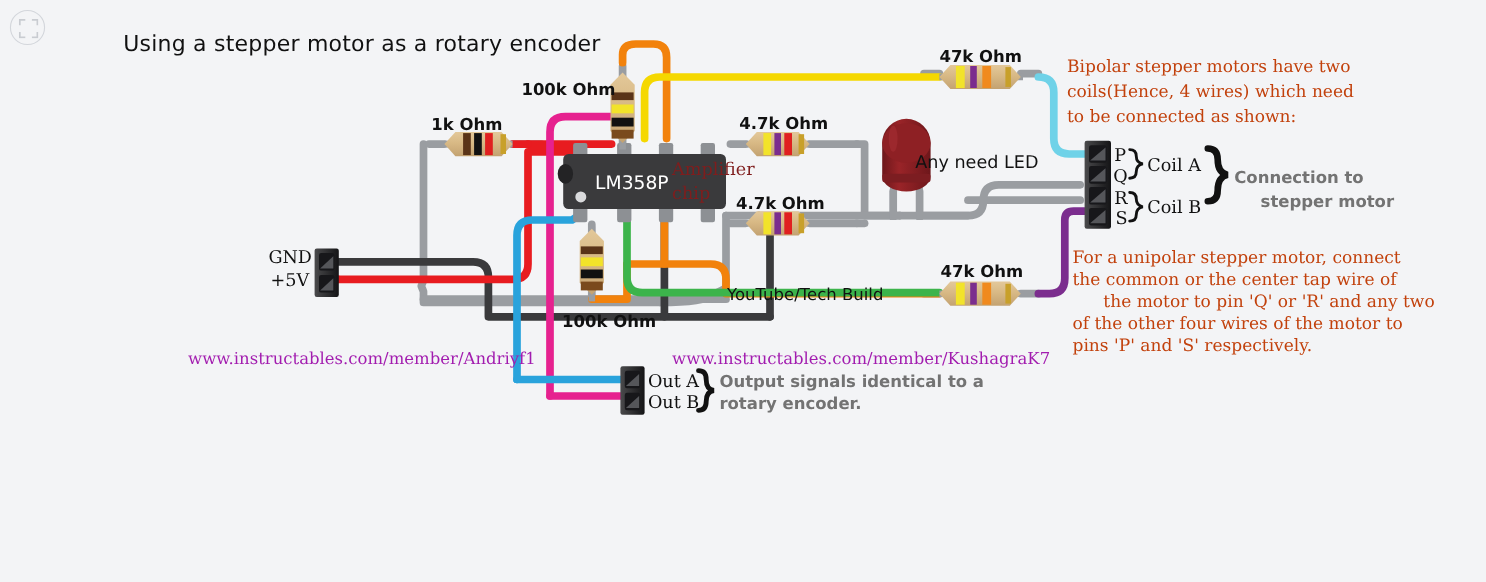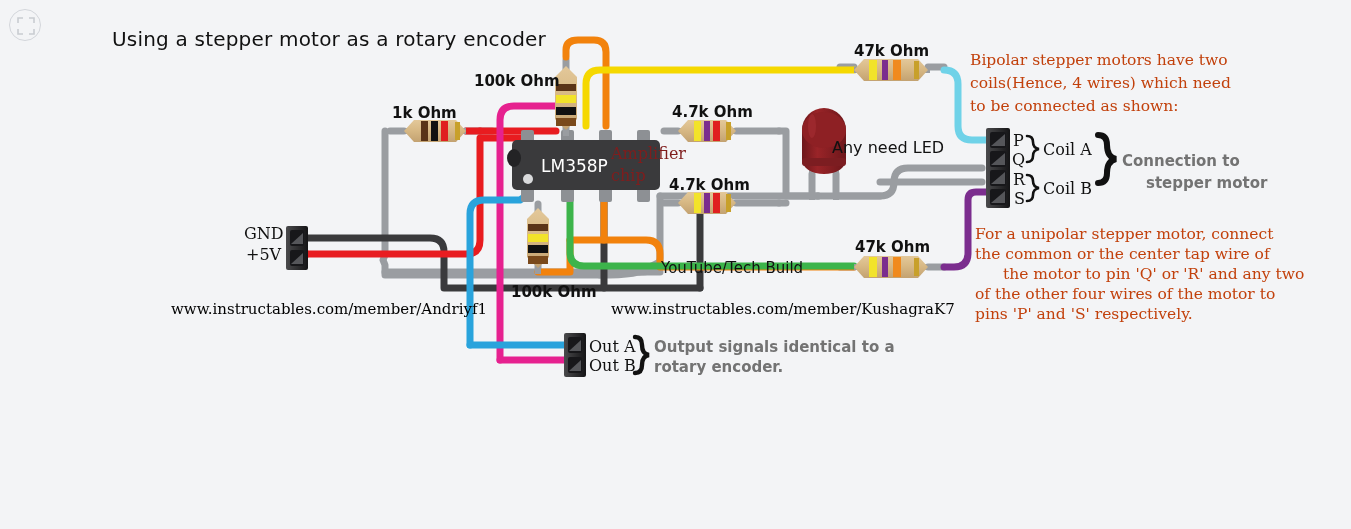--- a/index.html
+++ b/index.html
@@ -13,21 +13,21 @@
   #stage{position:absolute;left:0;top:0;width:1351px;height:529px;}
   svg#board{position:absolute;left:0;top:0;width:1351px;height:529px;}
 
   .lbl{position:absolute;white-space:pre;}
 
   .r-label{font-family:"DejaVu Sans", sans-serif;font-weight:bold;font-size:15px;color:#111;}
   .note{font-family:"DejaVu Serif", serif;font-size:15.5px;color:#c2410c;line-height:20px;}
   .note-b{font-family:"DejaVu Sans", sans-serif;font-weight:bold;font-size:15px;color:#737373;line-height:20px;}
   .pin-lab{font-family:"DejaVu Serif", serif;font-size:16px;color:#111;}
   .small-serif{font-family:"DejaVu Serif", serif;font-size:15px;color:#7f1d1d;}
-  .url{font-family:"DejaVu Serif", serif;font-size:15px;color:#000000;}
+  .url{font-family:"DejaVu Serif", serif;font-size:15px;color:#a21caf;margin-top:17px;}
   .title{font-family:"DejaVu Sans", sans-serif;font-size:20px;color:#111;letter-spacing:.2px;}
   .chip-text{font-family:"DejaVu Sans", sans-serif;font-size:17px;fill:#fff;}
 
   .fs-btn{
     position:absolute;left:9px;top:9px;width:32px;height:32px;border-radius:50%;
     border:1px solid #d3d6db;background:#f3f4f6;box-sizing:border-box;
   }
   .fs-btn svg{position:absolute;left:7px;top:7px;}
 </style>
 </head>

